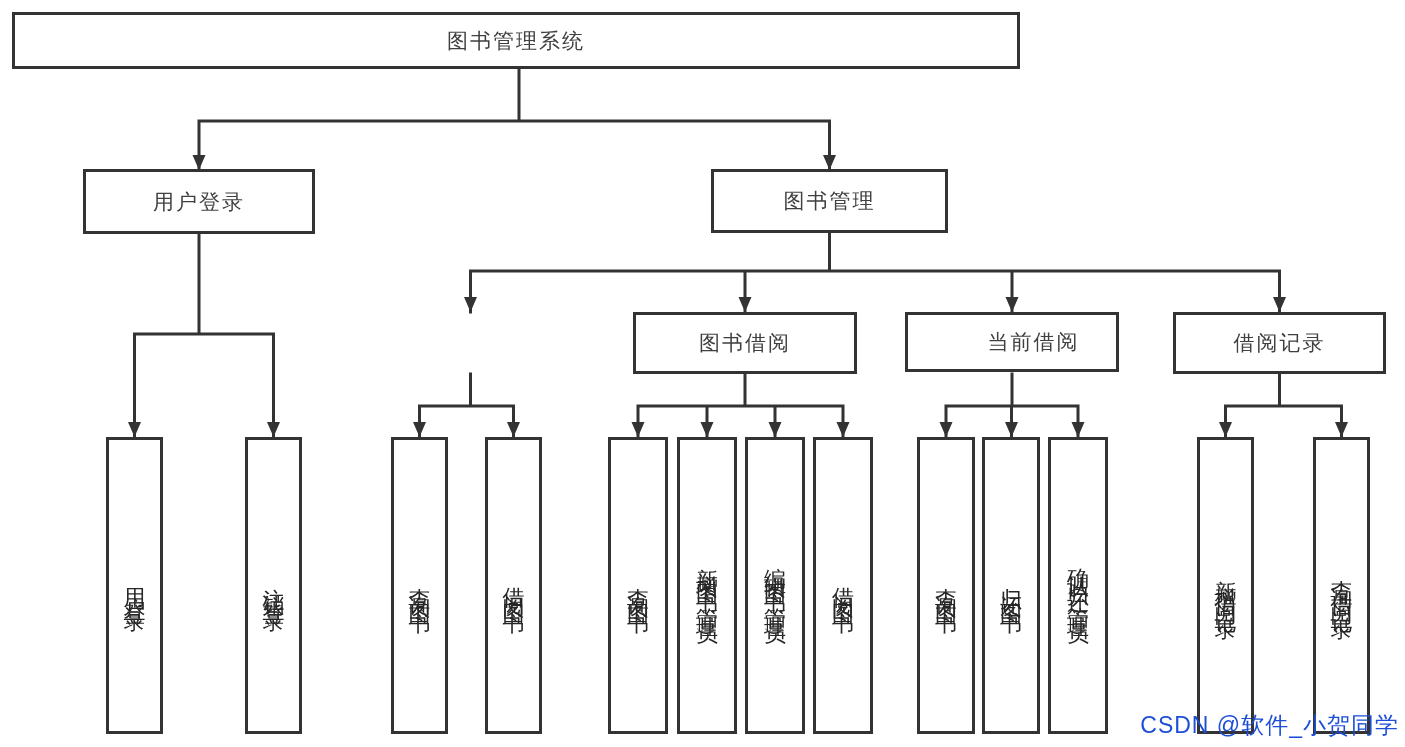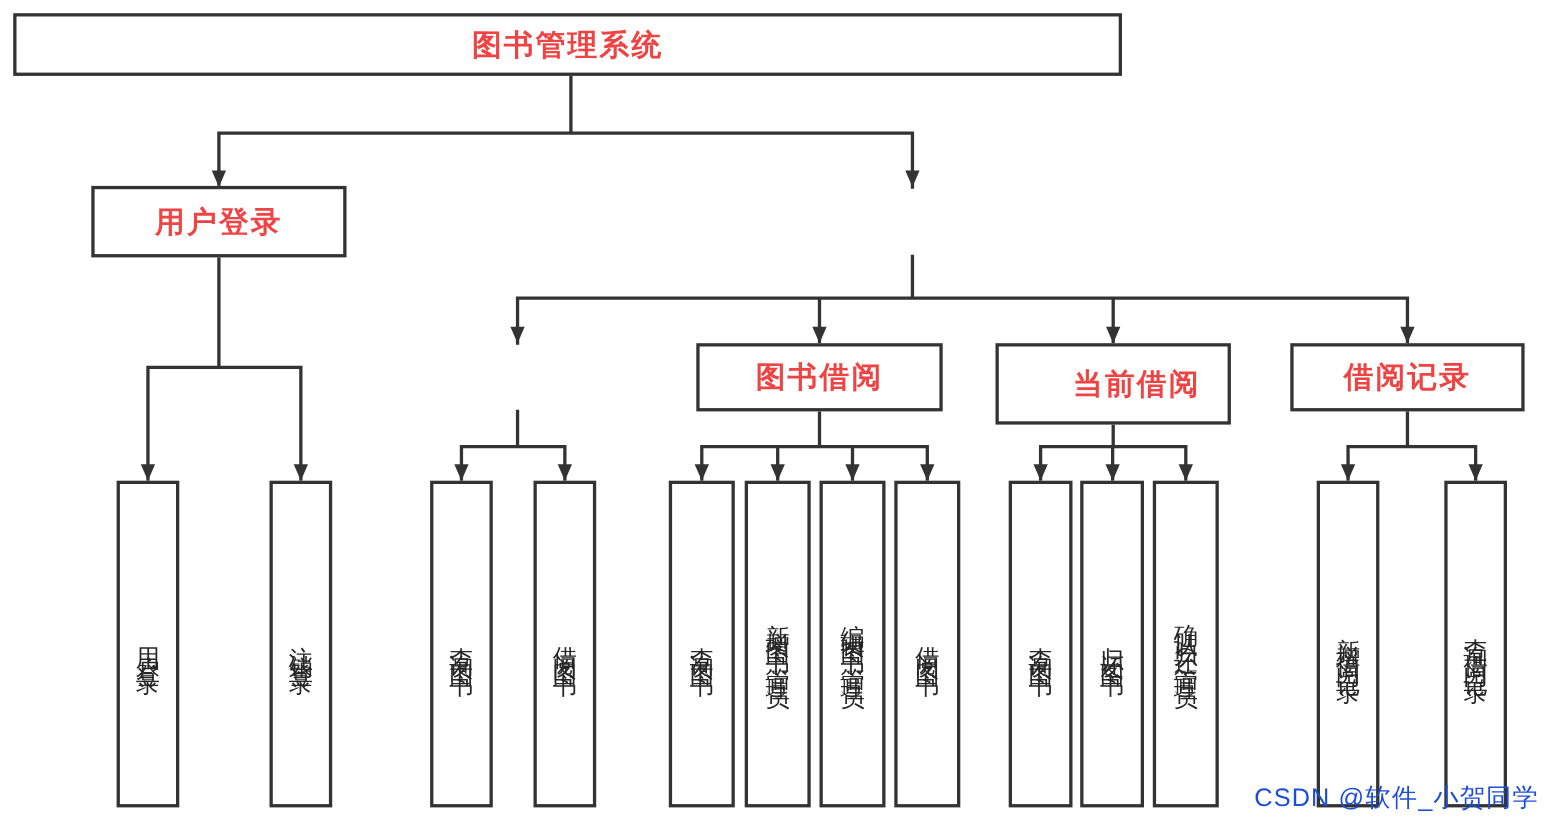--- a/index.html
+++ b/index.html
@@ -26,25 +26,24 @@
     position: absolute;
     box-sizing: border-box;
     border: 3px solid #333333;
     background: #ffffff;
     display: flex;
     align-items: center;
     justify-content: center;
     z-index: 1;
   }
   .hnode span {
-    font-size: 27px;
+    font-size: 21px;
     letter-spacing: 2px;
     white-space: nowrap;
-    color: #ef4444;
-    font-weight: bold;
+    color: #404040;
   }
   .vnode span {
     writing-mode: vertical-rl;
     text-orientation: mixed;
     font-size: 22px;
     letter-spacing: 8px;
     line-height: 1;
     color: #262626;
   }
   .watermark {
@@ -122,25 +121,28 @@
       M1335 422 L1348 422 L1341.5 437 Z"></path>
   </svg>
 
   <div class="node hnode" style="left:12px; top:12px; width:1008px; height:57px;">
     <span>图书管理系统</span>
   </div>
 
   <div class="node hnode" style="left:83px; top:169px; width:232px; height:65px;">
     <span>用户登录</span>
   </div>
+  <div class="node hnode" style="left:711px; top:169px; width:237px; height:64px;">
+    <span>图书管理</span>
+  </div>
 
   <div class="node hnode" style="left:633px; top:312px; width:224px; height:62px;">
     <span>图书借阅</span>
   </div>
-  <div class="node hnode" style="left:905px; top:312px; width:214px; height:74px;padding-left:43px;">
+  <div class="node hnode" style="left:905px; top:312px; width:214px; height:60px;padding-left:43px;">
     <span>当前借阅</span>
   </div>
   <div class="node hnode" style="left:1173px; top:312px; width:213px; height:62px;">
     <span>借阅记录</span>
   </div>
 
   <div class="node vnode" style="left:106px; top:437px; width:57px; height:297px;">
     <span>用户登录</span>
   </div>
   <div class="node vnode" style="left:245px; top:437px; width:57px; height:297px;">

